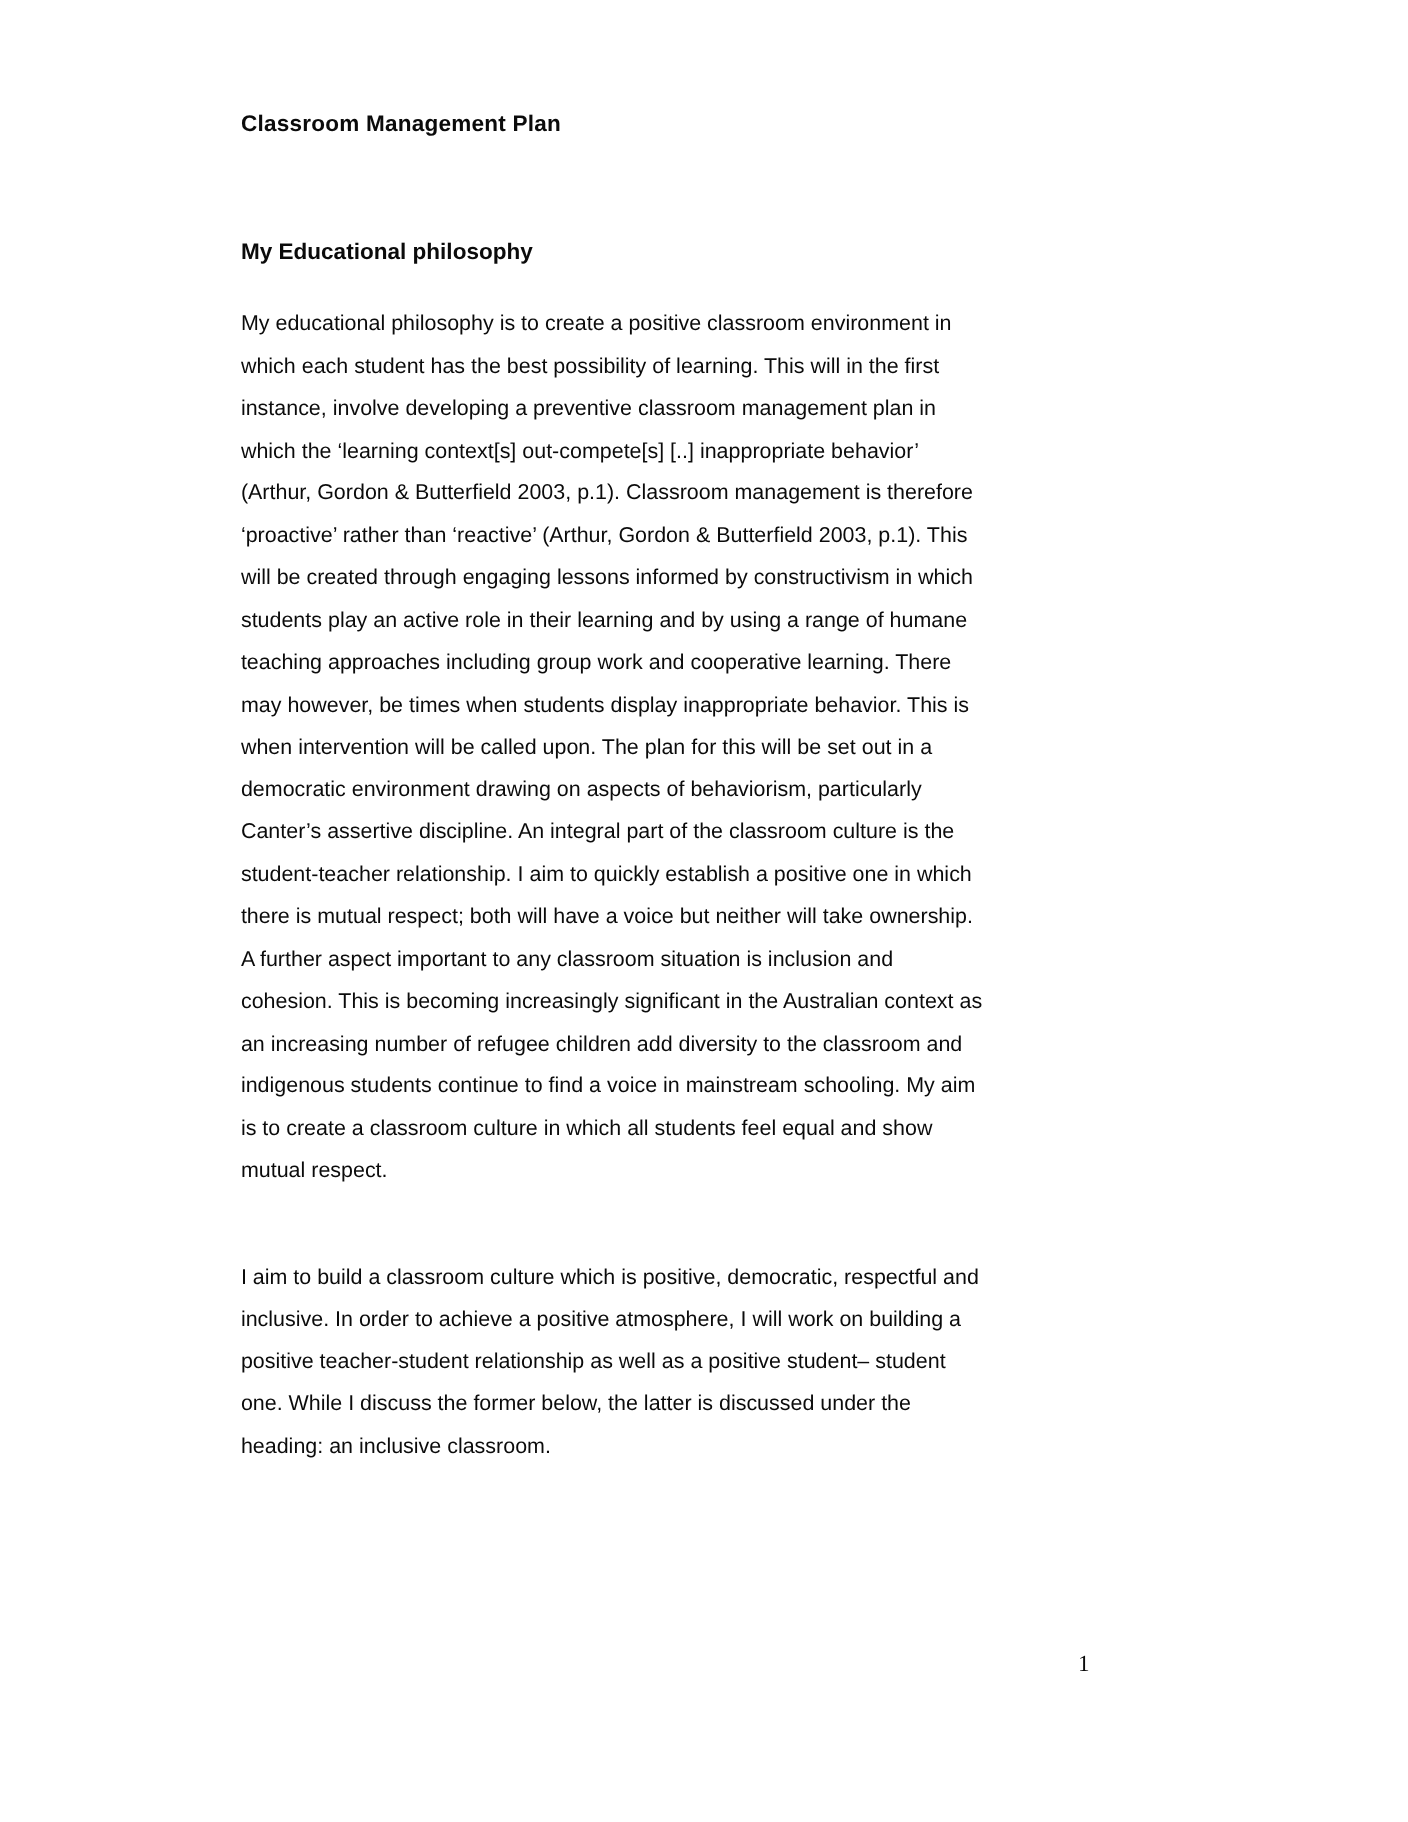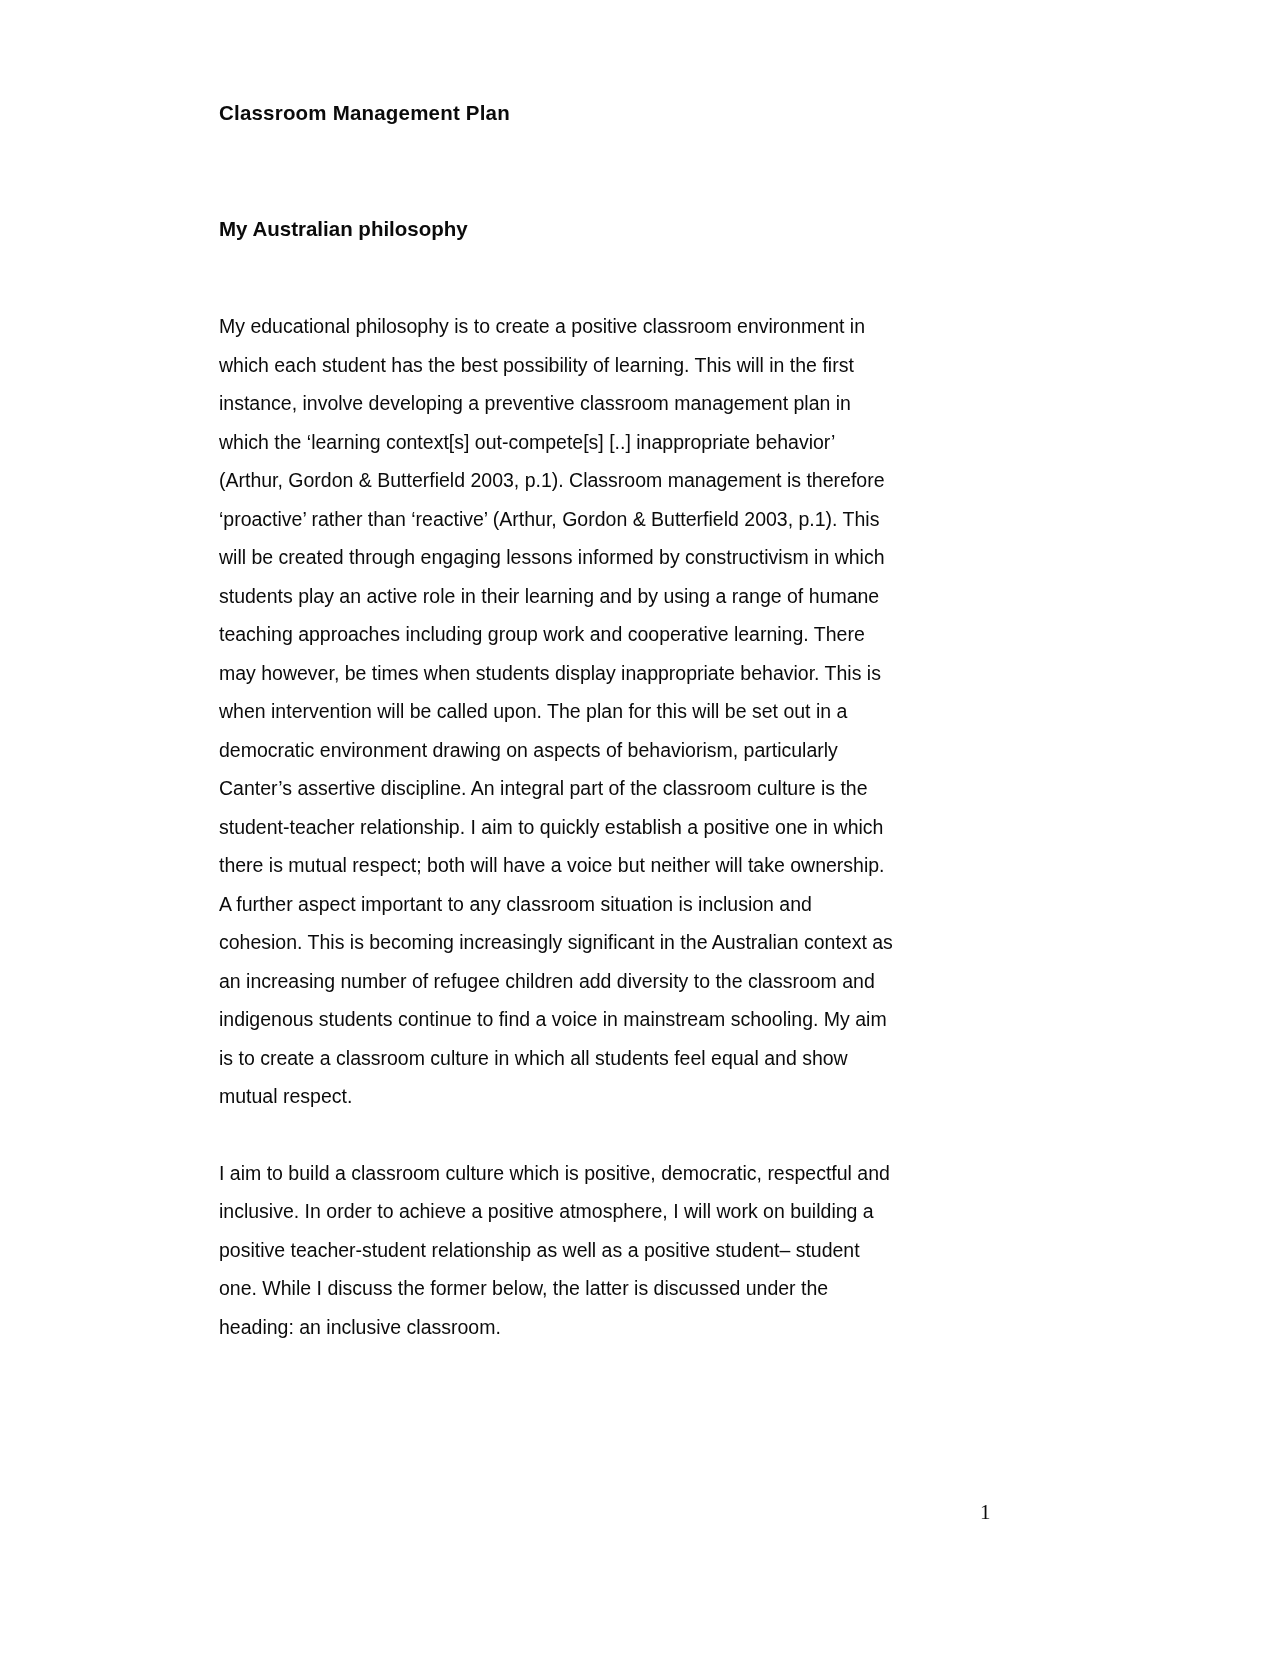--- a/index.html
+++ b/index.html
@@ -29,23 +29,23 @@
     text-align: left;
     line-height: 38px;
     letter-spacing: 0.2px;
   }
   .section-heading {
     font-size: 20.5px;
     font-weight: bold;
     line-height: 38px;
   }
   .heading-1 { margin-top: 78px; }
-  .para-1    { margin-top: 59px; }
+  .para-1    { margin-top: 27px; }
   .heading-2 { margin-top: 51px; }
-  .para-2    { margin-top: 38px; }
+  .para-2    { margin-top: 58px; }
   .body-text {
     white-space: pre-line;
     font-weight: normal;
   }
   .page-number {
     position: absolute;
     top: 1499px;
     left: 980px;
     font-family: "Liberation Serif", serif;
     font-size: 21px;
@@ -54,21 +54,21 @@
   }
 </style>
 </head>
 <body>
 
 <div class="page">
   <div class="content">
 
     <h1 class="doc-title">Classroom Management Plan</h1>
 
-    <h2 class="section-heading heading-1">My Australian philosophy</h2>
+    <h2 class="section-heading heading-1">My Educational philosophy</h2>
 
     <p class="body-text para-1">My educational philosophy is to create a positive classroom environment in
 which each student has the best possibility of learning. This will in the first
 instance, involve developing a preventive classroom management plan in
 which the ‘learning context[s] out-compete[s] [..] inappropriate behavior’
 (Arthur, Gordon &amp; Butterfield 2003, p.1). Classroom management is therefore
 ‘proactive’ rather than ‘reactive’ (Arthur, Gordon &amp; Butterfield 2003, p.1). This
 will be created through engaging lessons informed by constructivism in which
 students play an active role in their learning and by using a range of humane
 teaching approaches including group work and cooperative learning. There

